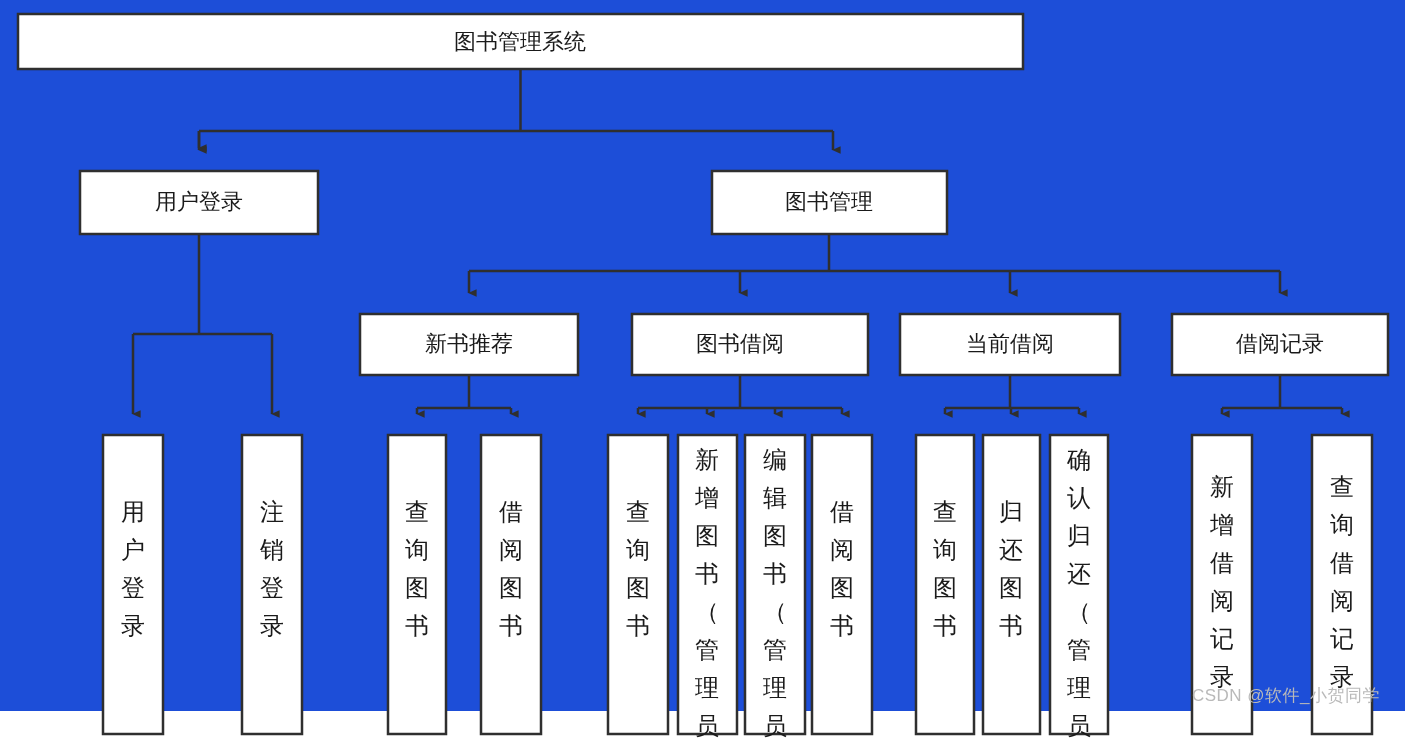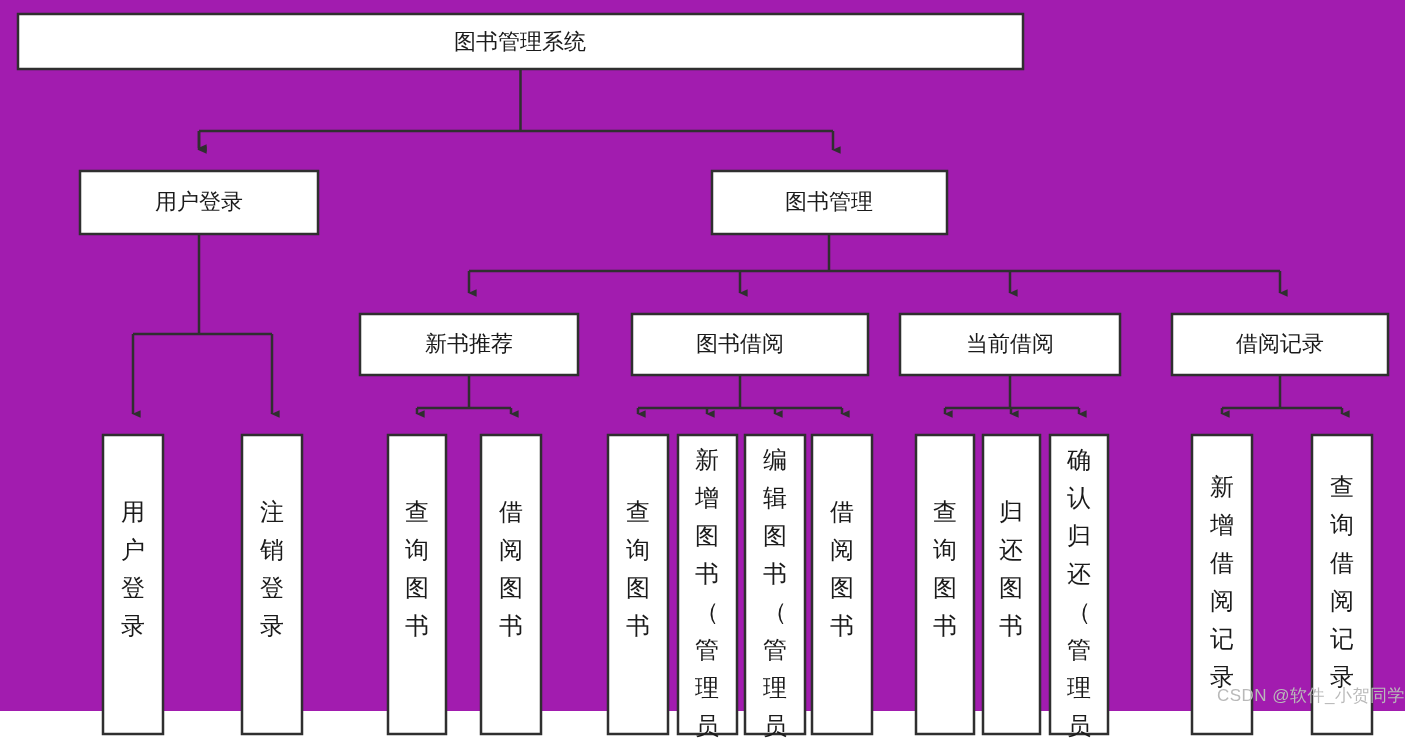--- a/index.html
+++ b/index.html
@@ -10,21 +10,21 @@
   body {
     width: 1405px;
     height: 747px;
     font-family: "Liberation Sans", "DejaVu Sans", sans-serif;
     overflow: hidden;
   }
   #diagram-root {
     position: relative;
     width: 1405px;
     height: 711px;
-    background: #a21caf;
+    background: #1d4ed8;
   }
   svg#diagram-svg {
     position: absolute;
     top: 0;
     left: 0;
     width: 1405px;
     height: 747px;
   }
   .node-box {
     fill: #ffffff;
@@ -44,21 +44,21 @@
     dominant-baseline: middle;
   }
   .leaf-label {
     font-family: "Liberation Sans", "DejaVu Sans", sans-serif;
     font-size: 24px;
     fill: #1a1a1a;
     text-anchor: middle;
   }
   .watermark-text {
     position: absolute;
-    right: 0;
+    right: 25px;
     bottom: 4px;
     font-family: "Liberation Sans", "DejaVu Sans", sans-serif;
     font-size: 17px;
     color: #b9b9b9;
     letter-spacing: 0.5px;
     white-space: nowrap;
     user-select: none;
   }
 </style>
 </head>

